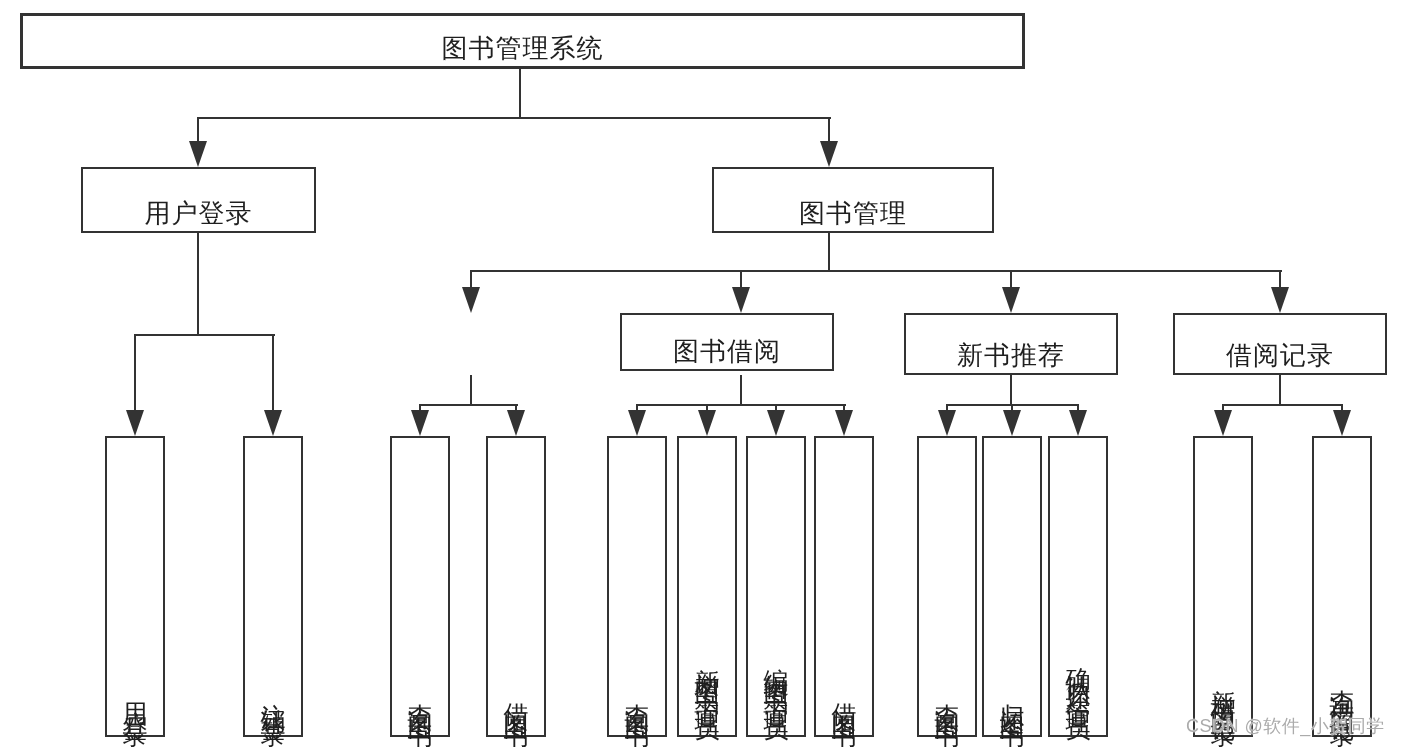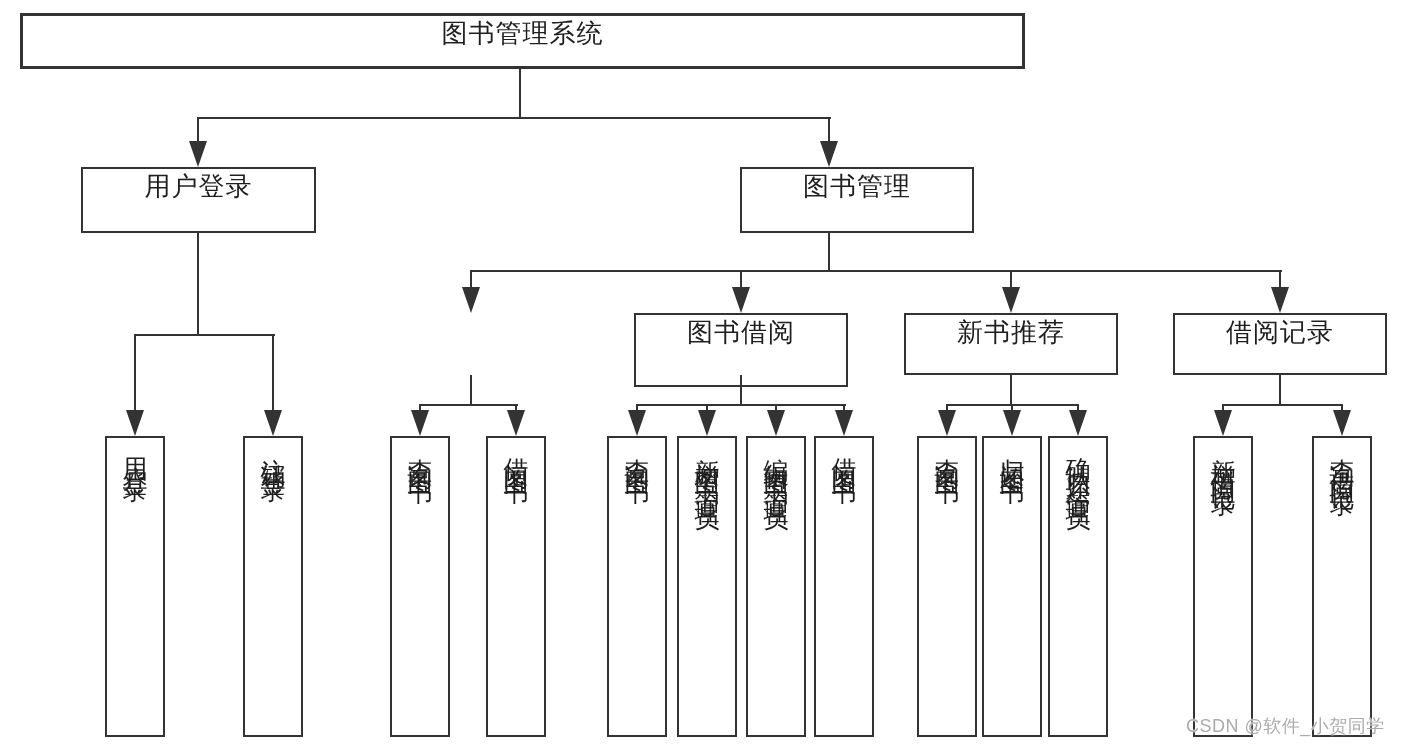--- a/index.html
+++ b/index.html
@@ -7,21 +7,21 @@
     position:relative; width:1405px; height:747px;
     background:var(--background,#fff);
     font-family:"Liberation Sans", sans-serif;
     color:var(--text,#1f1f1f);
     overflow:hidden;
   }
   .box {
     position:absolute; box-sizing:border-box;
     border:2px solid var(--line,#333);
     background:#fff;
-    display:flex; align-items:flex-start; justify-content:center;
+    display:flex; align-items:flex-end; justify-content:center;
   }
   .box.root { border-width:3px; }
   .hlabel { font-size:26px; letter-spacing:1px; white-space:nowrap; color:var(--text,#1f1f1f); }
   .leaf { padding-bottom:24px; }
   .vlabel {
     writing-mode:vertical-rl; text-orientation:mixed;
     font-size:25px; letter-spacing:7px; line-height:1.15;
     color:var(--text,#1f1f1f); white-space:nowrap;
   }
   .line { position:absolute; background:var(--line,#333); }
@@ -44,25 +44,25 @@
 
 <div class="canvas">
 
   <div class="box root" style="left:20px;top:13px;width:1005px;height:56px">
     <span class="hlabel">图书管理系统</span>
   </div>
 
   <div class="box" style="left:81px;top:167px;width:235px;height:66px">
     <span class="hlabel">用户登录</span>
   </div>
-  <div class="box" style="left:740px;top:167px;width:234px;height:66px">
+  <div class="box" style="left:712px;top:167px;width:282px;height:66px">
     <span class="hlabel">图书管理</span>
   </div>
 
-  <div class="box" style="left:634px;top:313px;width:214px;height:74px">
+  <div class="box" style="left:620px;top:313px;width:214px;height:58px">
     <span class="hlabel">图书借阅</span>
   </div>
   <div class="box" style="left:904px;top:313px;width:214px;height:62px">
     <span class="hlabel">新书推荐</span>
   </div>
   <div class="box" style="left:1173px;top:313px;width:214px;height:62px">
     <span class="hlabel">借阅记录</span>
   </div>
 
   <div class="box leaf" style="left:105px;top:436px;width:60px;height:301px">

